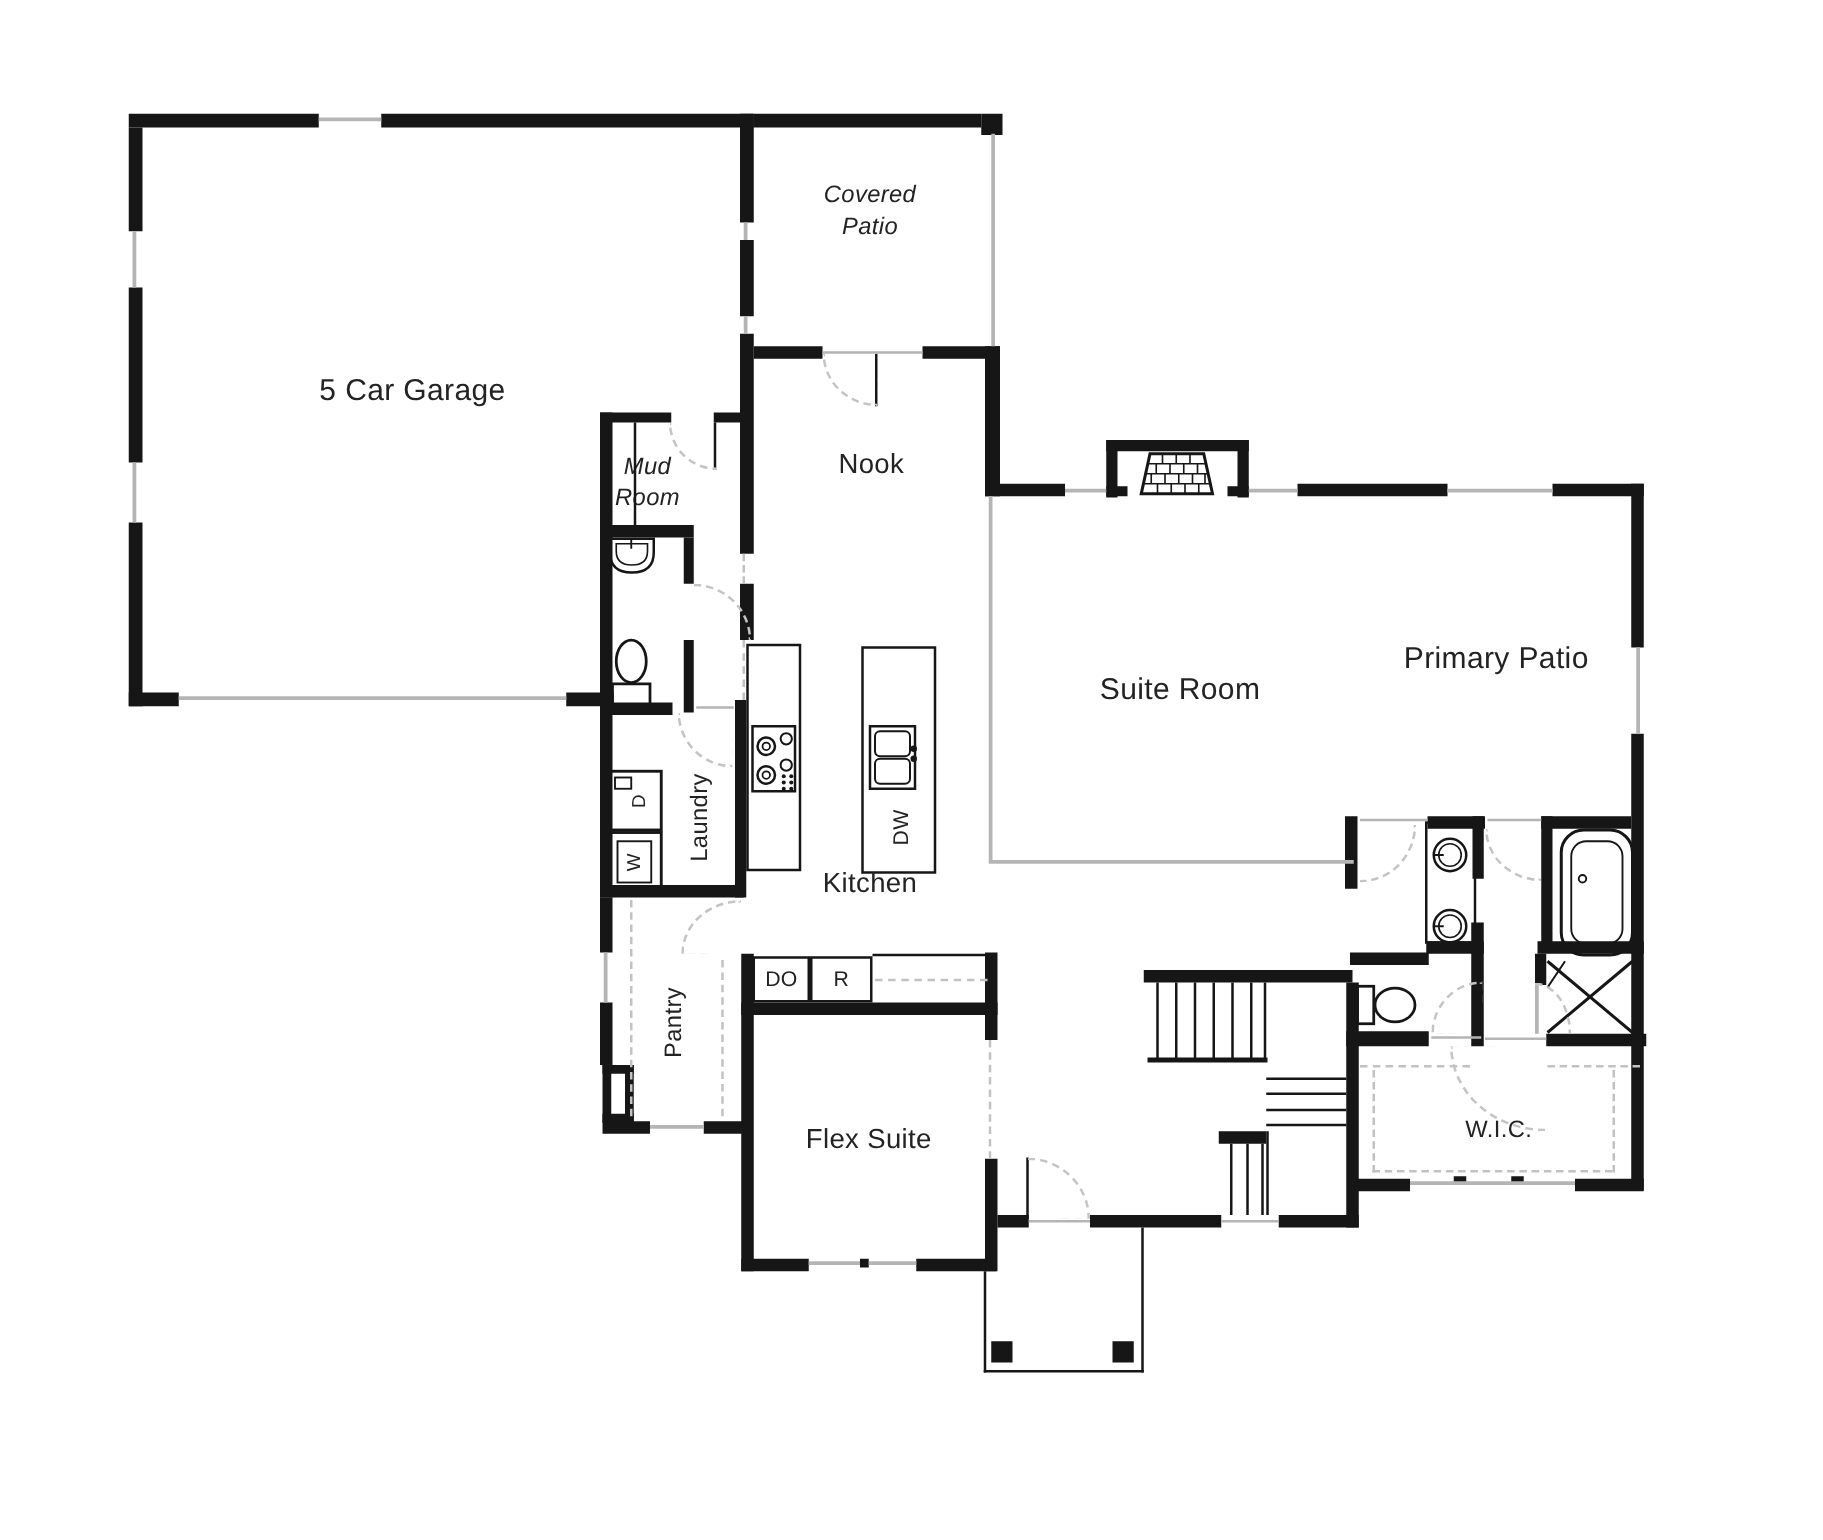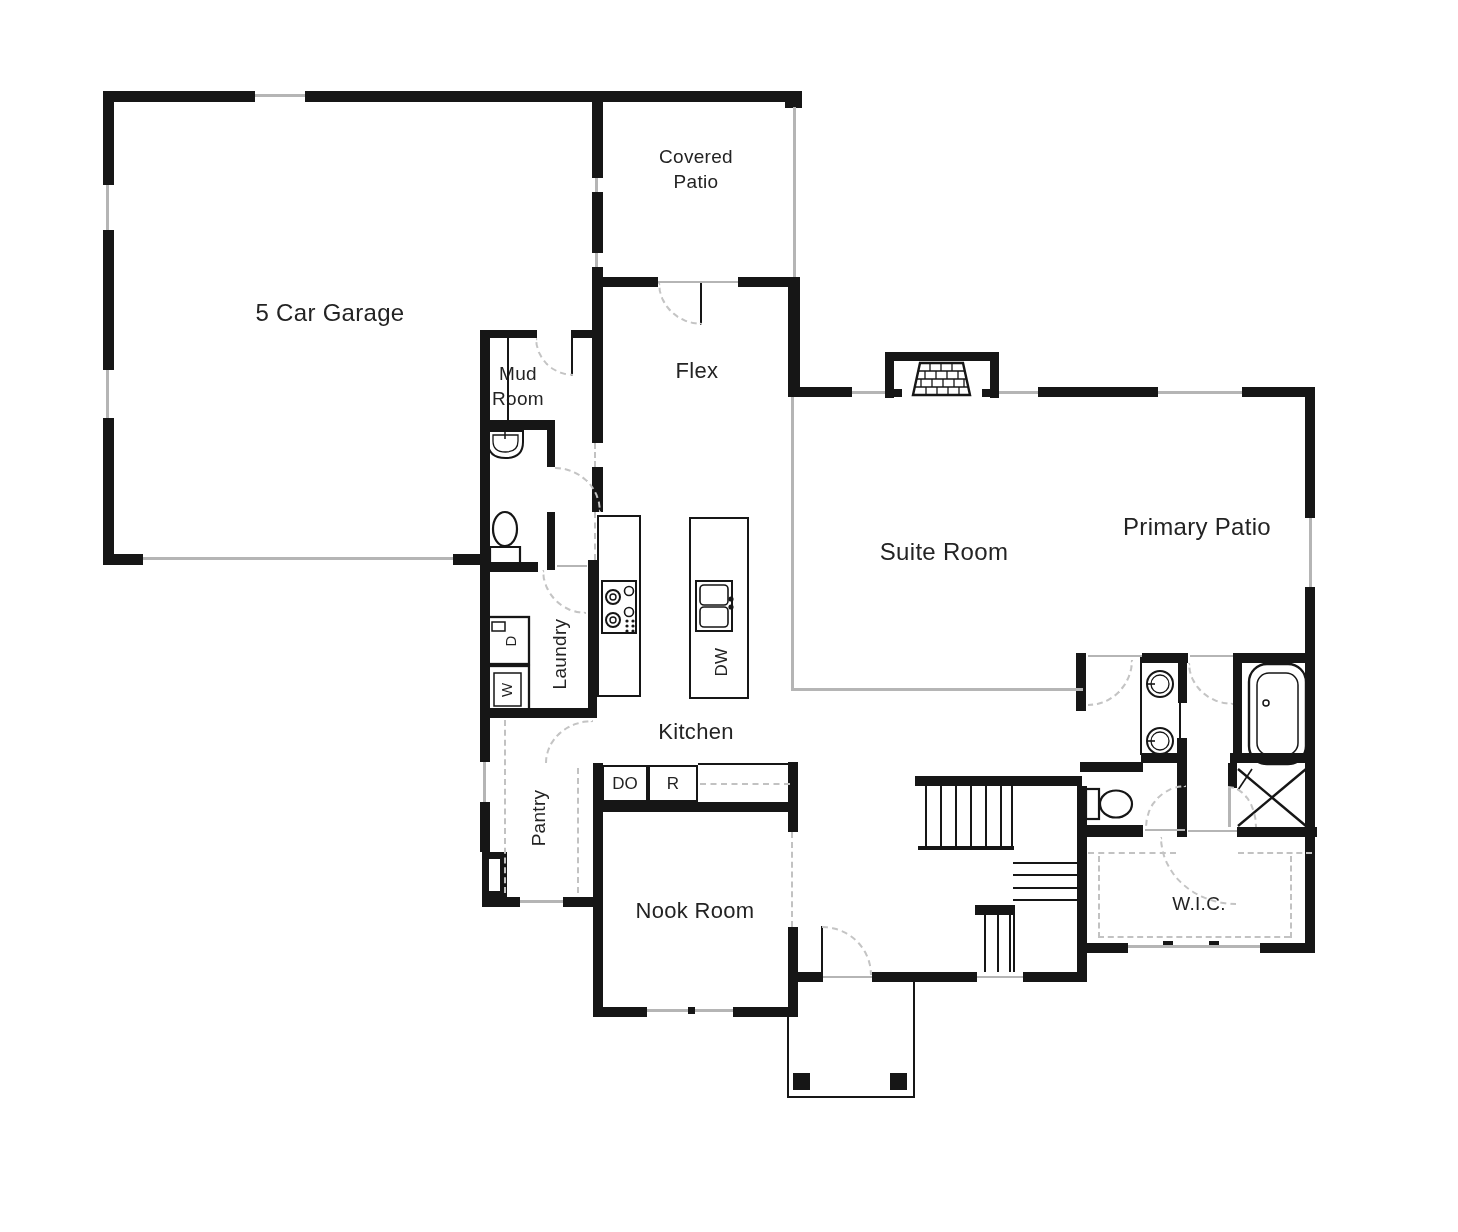--- a/index.html
+++ b/index.html
@@ -16,21 +16,21 @@
   .arc-bl{border-top:none;border-right:none;border-radius:0 0 0 100%;}
   .arc-tr{border-bottom:none;border-left:none;border-radius:0 100% 0 0;}
   .arc-tl{border-bottom:none;border-right:none;border-radius:100% 0 0 0;}
   .arc-br{border-top:none;border-left:none;border-radius:0 0 100% 0;}
   .lbl{position:absolute;transform:translate(-50%,-50%);text-align:center;color:#232323;letter-spacing:.3px;line-height:1.32;}
   .lbl.rot{transform:translate(-50%,-50%) rotate(-90deg);white-space:nowrap;}
   .lbl-lg{font-size:24px;white-space:nowrap;}
   .lbl-md{font-size:22px;white-space:nowrap;}
   .lbl-sm{font-size:19px;}
   .lbl-xs{font-size:17px;white-space:nowrap;}
-  .wrap2{white-space:normal;}
+  .wrap2{white-space:normal;font-style:italic;}
   .appl{position:absolute;border:2px solid #161616;background:#ffffff;box-sizing:border-box;
         display:flex;align-items:center;justify-content:center;font-size:17px;color:#232323;}
   svg.fx{position:absolute;left:0;top:0;pointer-events:none;}
 </style>
 </head>
 <body>
 
 <div id="plan">
 
   <svg class="fx" width="1458" height="1232" viewBox="0 0 1458 1232" fill="none" stroke="#161616" stroke-width="2">
@@ -143,27 +143,27 @@
   <div class="appl" style="left:602px;top:765px;width:46px;height:37px;">
     <span>DO</span>
   </div>
   <div class="appl" style="left:648px;top:765px;width:50px;height:37px;">
     <span>R</span>
   </div>
 
   <div class="lbl lbl-lg" style="left:330px;top:313px;">5 Car Garage</div>
   <div class="lbl lbl-sm wrap2" style="left:696px;top:169px;width:100px;">Covered Patio</div>
   <div class="lbl lbl-sm wrap2" style="left:518px;top:386px;width:70px;">Mud Room</div>
-  <div class="lbl lbl-md" style="left:697px;top:371px;">Flex</div>
+  <div class="lbl lbl-md" style="left:697px;top:371px;">Nook</div>
   <div class="lbl lbl-lg" style="left:944px;top:552px;">Suite Room</div>
   <div class="lbl lbl-lg" style="left:1197px;top:527px;">Primary Patio</div>
   <div class="lbl lbl-sm rot" style="left:560px;top:654px;">Laundry</div>
-  <div class="lbl lbl-md" style="left:696px;top:732px;">Kitchen</div>
+  <div class="lbl lbl-md" style="left:696px;top:706px;">Kitchen</div>
   <div class="lbl lbl-sm rot" style="left:539px;top:818px;">Pantry</div>
-  <div class="lbl lbl-md" style="left:695px;top:911px;">Nook Room</div>
+  <div class="lbl lbl-md" style="left:695px;top:911px;">Flex Suite</div>
   <div class="lbl lbl-sm" style="left:1199px;top:904px;">W.I.C.</div>
   <div class="lbl lbl-xs rot" style="left:722px;top:662px;">DW</div>
 
 <div class="wall" style="left: 103px; top: 91px; width: 152px; height: 11px;"></div>
     <div class="wall" style="left: 305px; top: 91px; width: 298px; height: 11px;"></div>
     <div class="wall" style="left: 103px; top: 102px; width: 11px; height: 83px;"></div>
     <div class="wall" style="left: 103px; top: 230px; width: 11px; height: 140px;"></div>
     <div class="wall" style="left: 103px; top: 418px; width: 11px; height: 147px;"></div>
     <div class="wall" style="left: 103px; top: 554px; width: 40px; height: 11px;"></div>
     <div class="wall" style="left: 453px; top: 554px; width: 38px; height: 11px;"></div>

